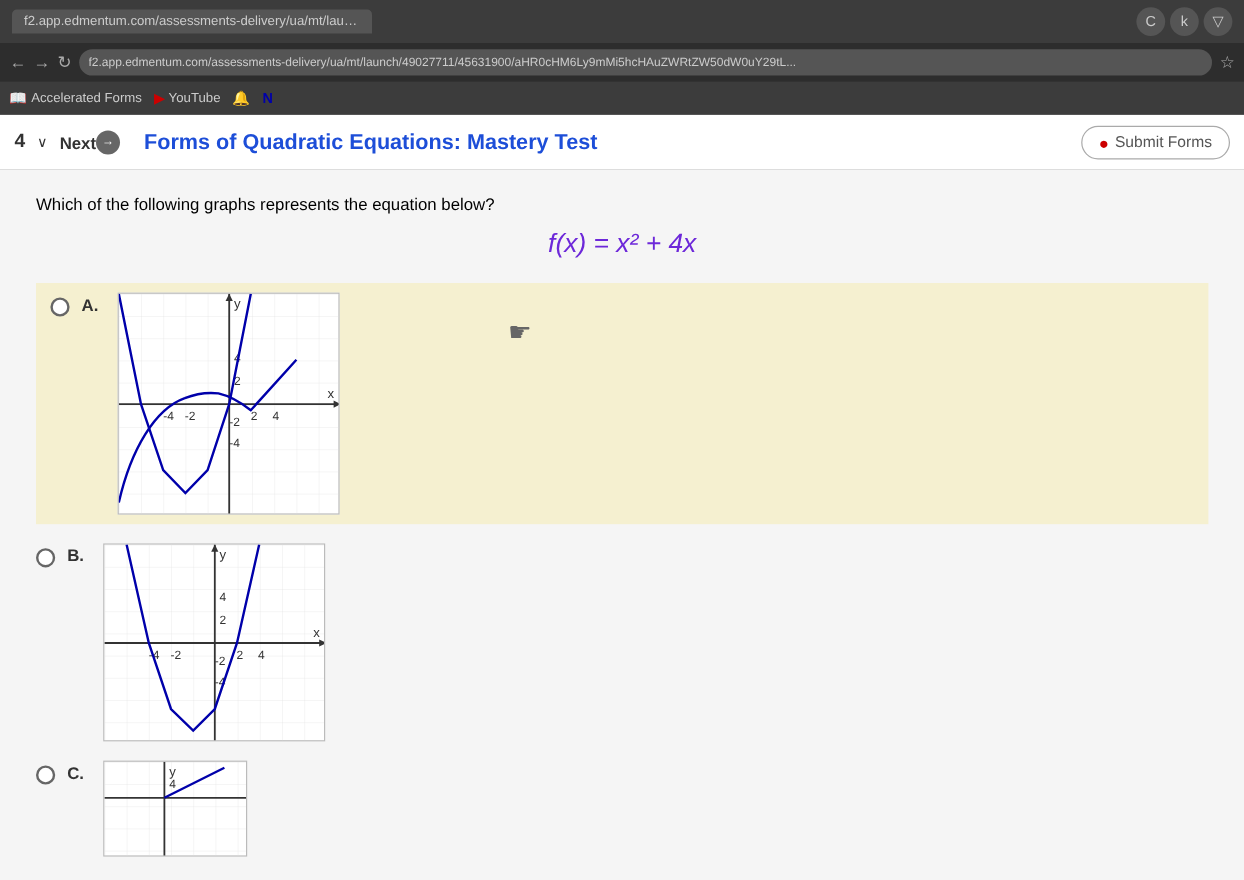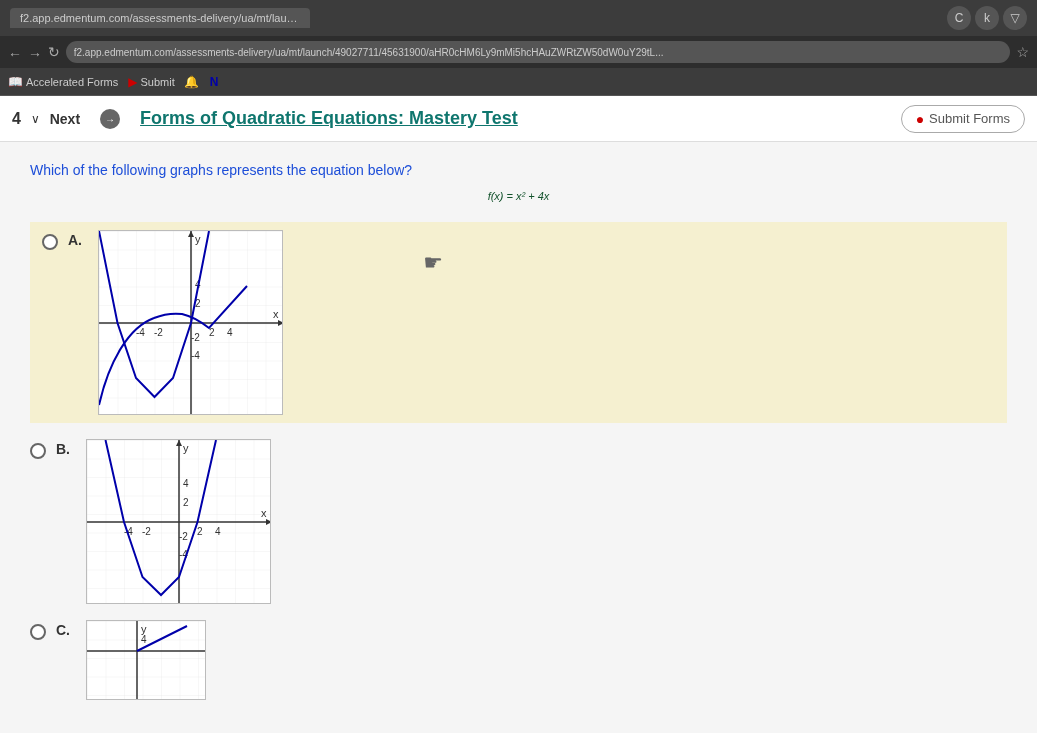--- a/index.html
+++ b/index.html
@@ -91,55 +91,55 @@
       height: 46px;
       display: flex;
       align-items: center;
       padding: 0 12px;
       border-bottom: 1px solid #ddd;
       gap: 10px;
     }
     .nav-number { font-size: 16px; color: #333; font-weight: bold; }
     .nav-chevron { color: #333; font-size: 12px; }
     .nav-next-btn {
-      display: flex; align-items: center; gap: 20px;
+      display: flex; align-items: center; gap: 0;
       color: #333; font-size: 14px; font-weight: bold; cursor: pointer;
     }
     .nav-next-circle {
       width: 20px; height: 20px; border-radius: 50%;
       background: #666; color: white; display: flex; align-items: center; justify-content: center;
       font-size: 10px;
     }
     .page-title {
-      font-size: 18px; font-weight: bold; color: #0f766e;
-      margin-left: 10px; flex: 1; text-decoration: underline;
+      font-size: 18px; font-weight: bold; color: #1d4ed8;
+      margin-left: 10px; flex: 1;
     }
     .submit-btn {
       background: #fff;
       border: 1px solid #aaa;
       border-radius: 16px;
       padding: 5px 14px;
       font-size: 13px;
       color: #555;
       cursor: pointer;
       display: flex; align-items: center; gap: 5px;
     }
     .submit-icon { color: #c00; font-size: 14px; }
 
     
     .content-area {
       padding: 20px 30px;
       background: #f5f5f5;
     }
     .question-text {
-      font-size: 14px; color: #1d4ed8; margin-bottom: 12px;
+      font-size: 14px; color: #000000; margin-bottom: 12px;
     }
     .equation-display {
       text-align: center;
-      font-size: 11px; color: #14532d;
+      font-size: 22px; color: #6d28d9;
       margin-bottom: 20px;
       font-style: italic;
     }
 
     
     .option-row {
       display: flex; align-items: flex-start; gap: 10px;
       margin-bottom: 16px;
     }
     .option-radio {
@@ -178,21 +178,21 @@
   <span class="star-icon">☆</span>
 </div>
 
 <div class="bookmarks-bar">
   <div class="bookmark-item">
     <span class="bookmark-icon">📖</span>
     <span>Accelerated Forms</span>
   </div>
   <div class="bookmark-item">
     <span class="bookmark-icon" style="color:#c00;">▶</span>
-    <span>Submit</span>
+    <span>YouTube</span>
   </div>
   <div class="bookmark-item">
     <span class="bookmark-icon">🔔</span>
   </div>
   <div class="bookmark-item">
     <span class="bookmark-icon" style="font-weight:bold; color:#00a;">N</span>
   </div>
 </div>
 
 <div class="page-container">

